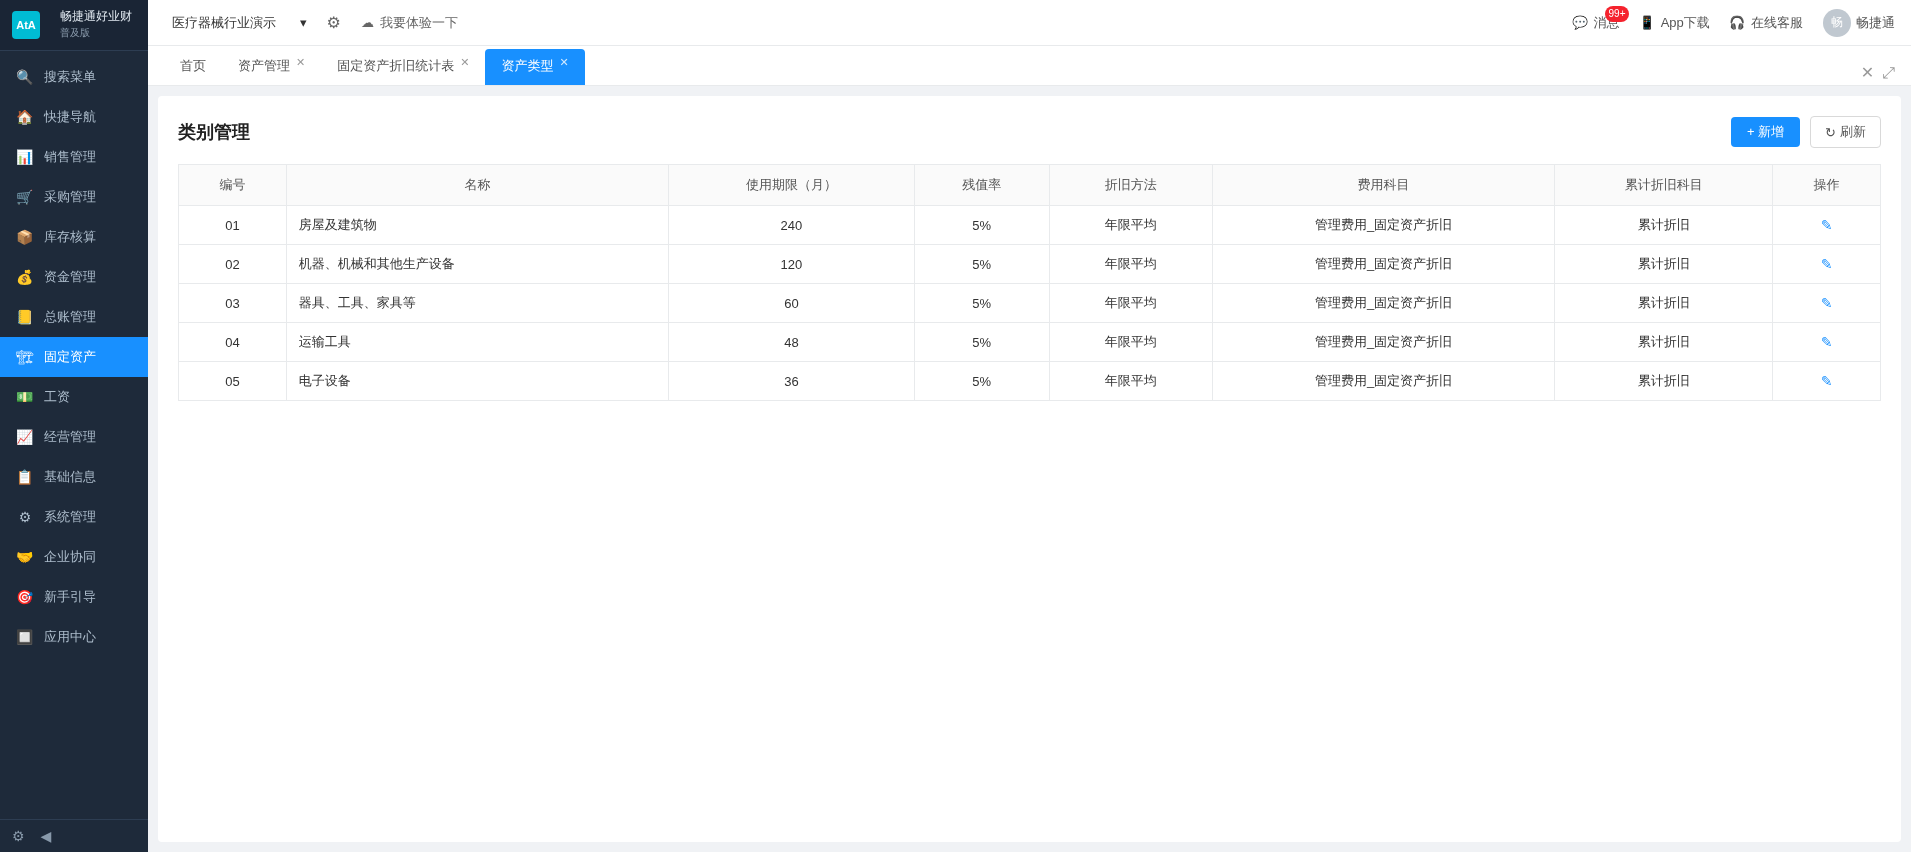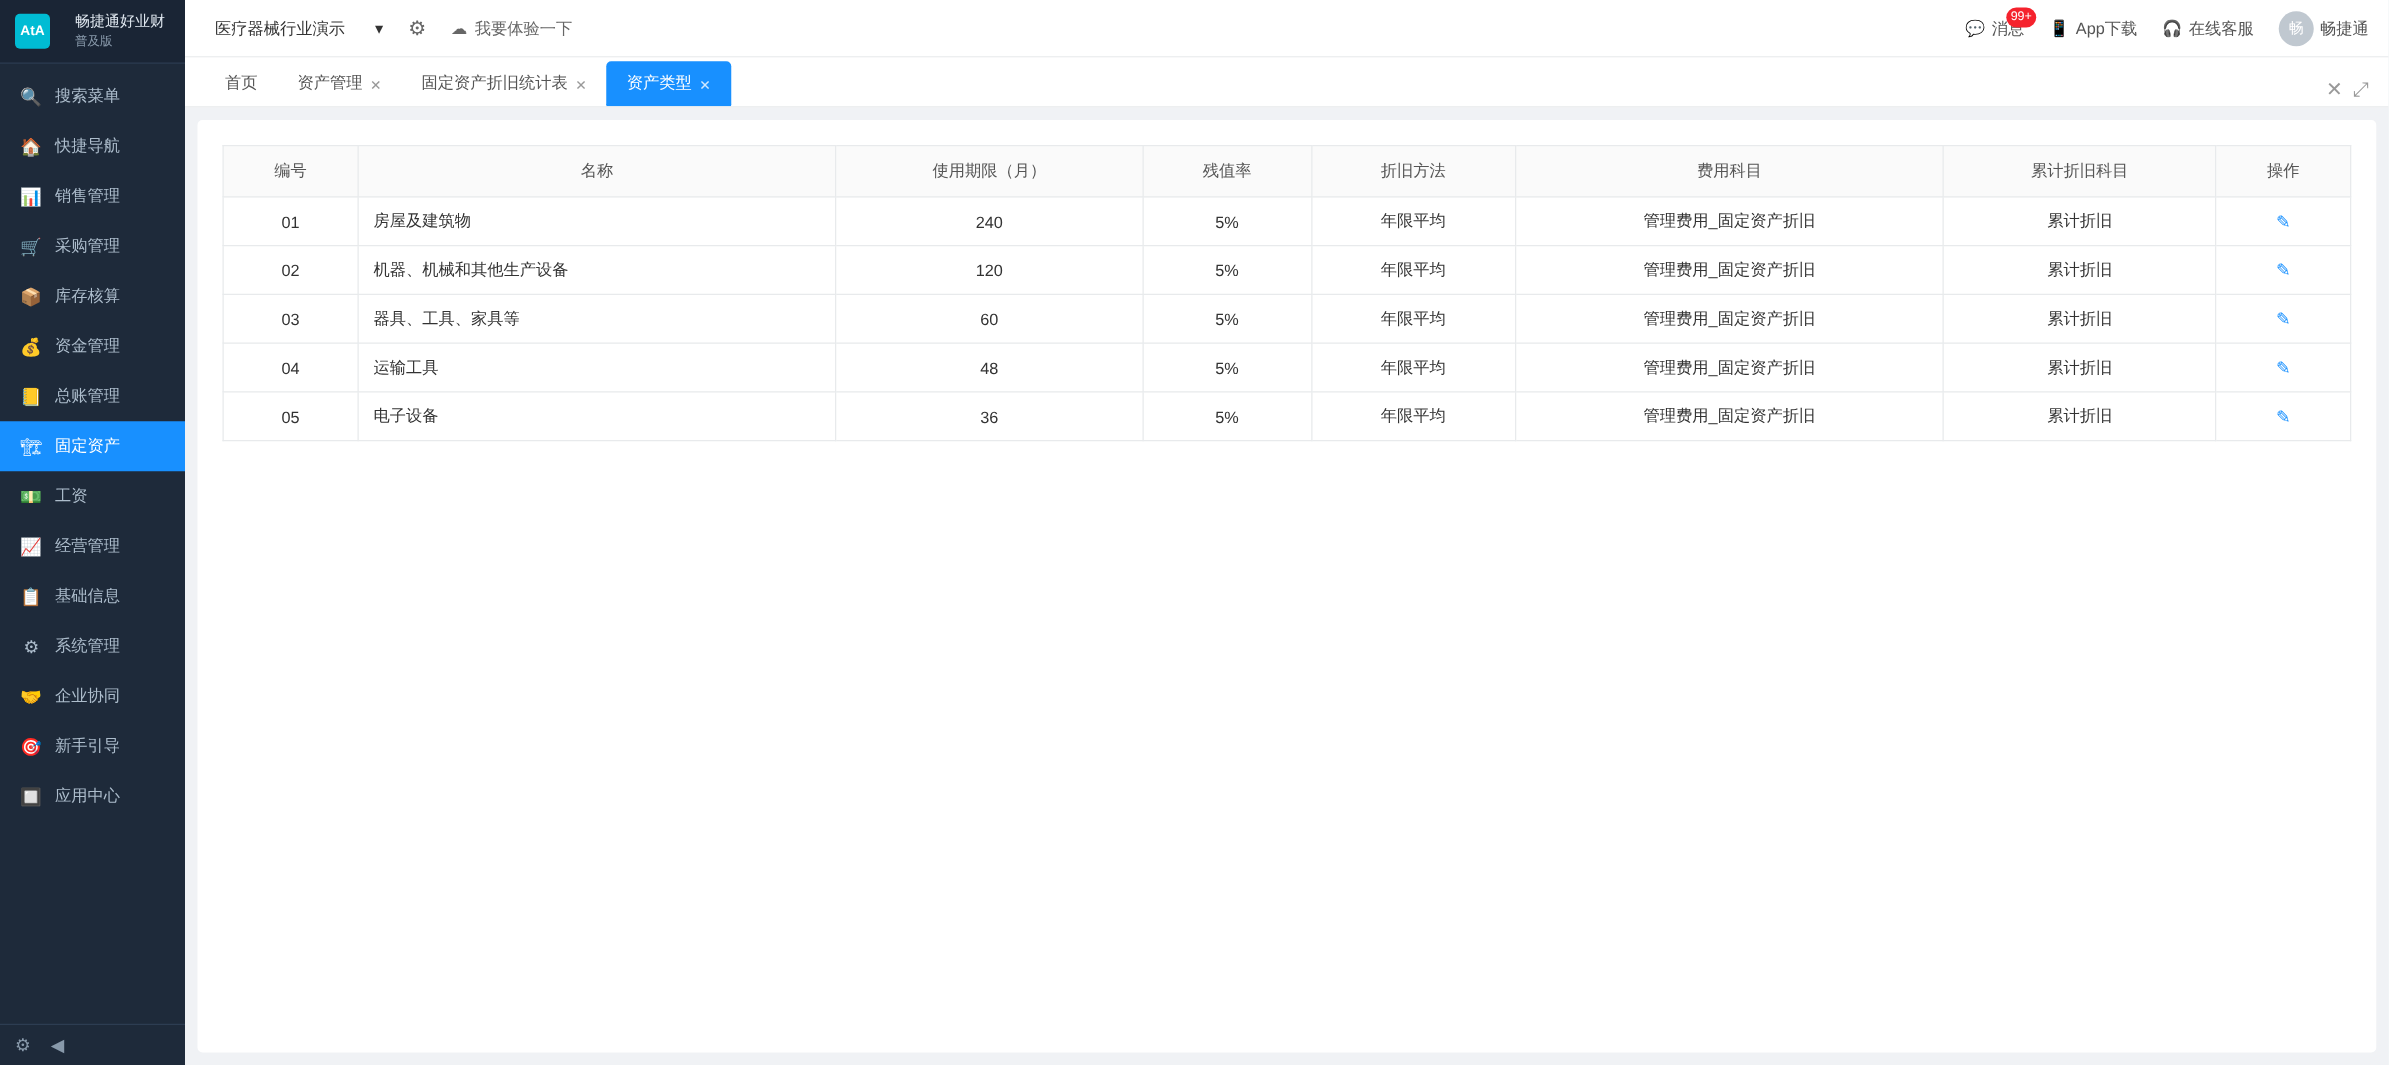--- a/index.html
+++ b/index.html
@@ -31,20 +31,21 @@
       align-items: center;
       justify-content: center;
       color: white;
       font-size: 11px;
       font-weight: bold;
     }
     .sidebar-title {
       color: #e0e8f0;
       font-size: 12px;
       line-height: 1.3;
+      font-family: Liberation Mono, monospace;
     }
     .sidebar-subtitle {
       color: #8899aa;
       font-size: 10px;
     }
     .sidebar-nav {
       flex: 1;
       overflow-y: auto;
       padding: 6px 0;
     }
@@ -171,21 +172,21 @@
       height: 40px;
       display: flex;
       align-items: flex-end;
       padding: 0 16px;
       border-bottom: 1px solid #e8eaec;
       flex-shrink: 0;
       gap: 0;
     }
     .breadcrumb-tab {
       display: flex;
-      align-items: flex-end;
+      align-items: flex-start;
       gap: 6px;
       padding: 8px 16px;
       font-size: 13px;
       color: #555;
       cursor: pointer;
       border-bottom: 2px solid transparent;
       white-space: nowrap;
     }
     .breadcrumb-tab.active {
       color: #fff;
@@ -424,20 +425,30 @@
         <span>资产类型</span>
         <span class="close-btn">✕</span>
       </div>
       <div class="window-controls" style="order:99; margin-left:auto;">
       <span class="win-btn">✕</span>
       <span class="win-btn">⤢</span>
     </div>
   </div>
 
   <div class="content">
+    <div class="page-header">
+      <h2 class="page-title">类别管理</h2>
+      <div class="header-actions">
+        <button class="btn-new">+ 新增</button>
+        <button class="btn-refresh">
+          <span>↻</span>
+          <span>刷新</span>
+        </button>
+      </div>
+    </div>
 
     <table class="data-table" id="data-table">
       <thead id="table-head">
           <tr>
             <th>编号</th>
             <th>名称</th>
             <th>使用期限（月）</th>
             <th>残值率</th>
             <th>折旧方法</th>
             <th>费用科目</th>

